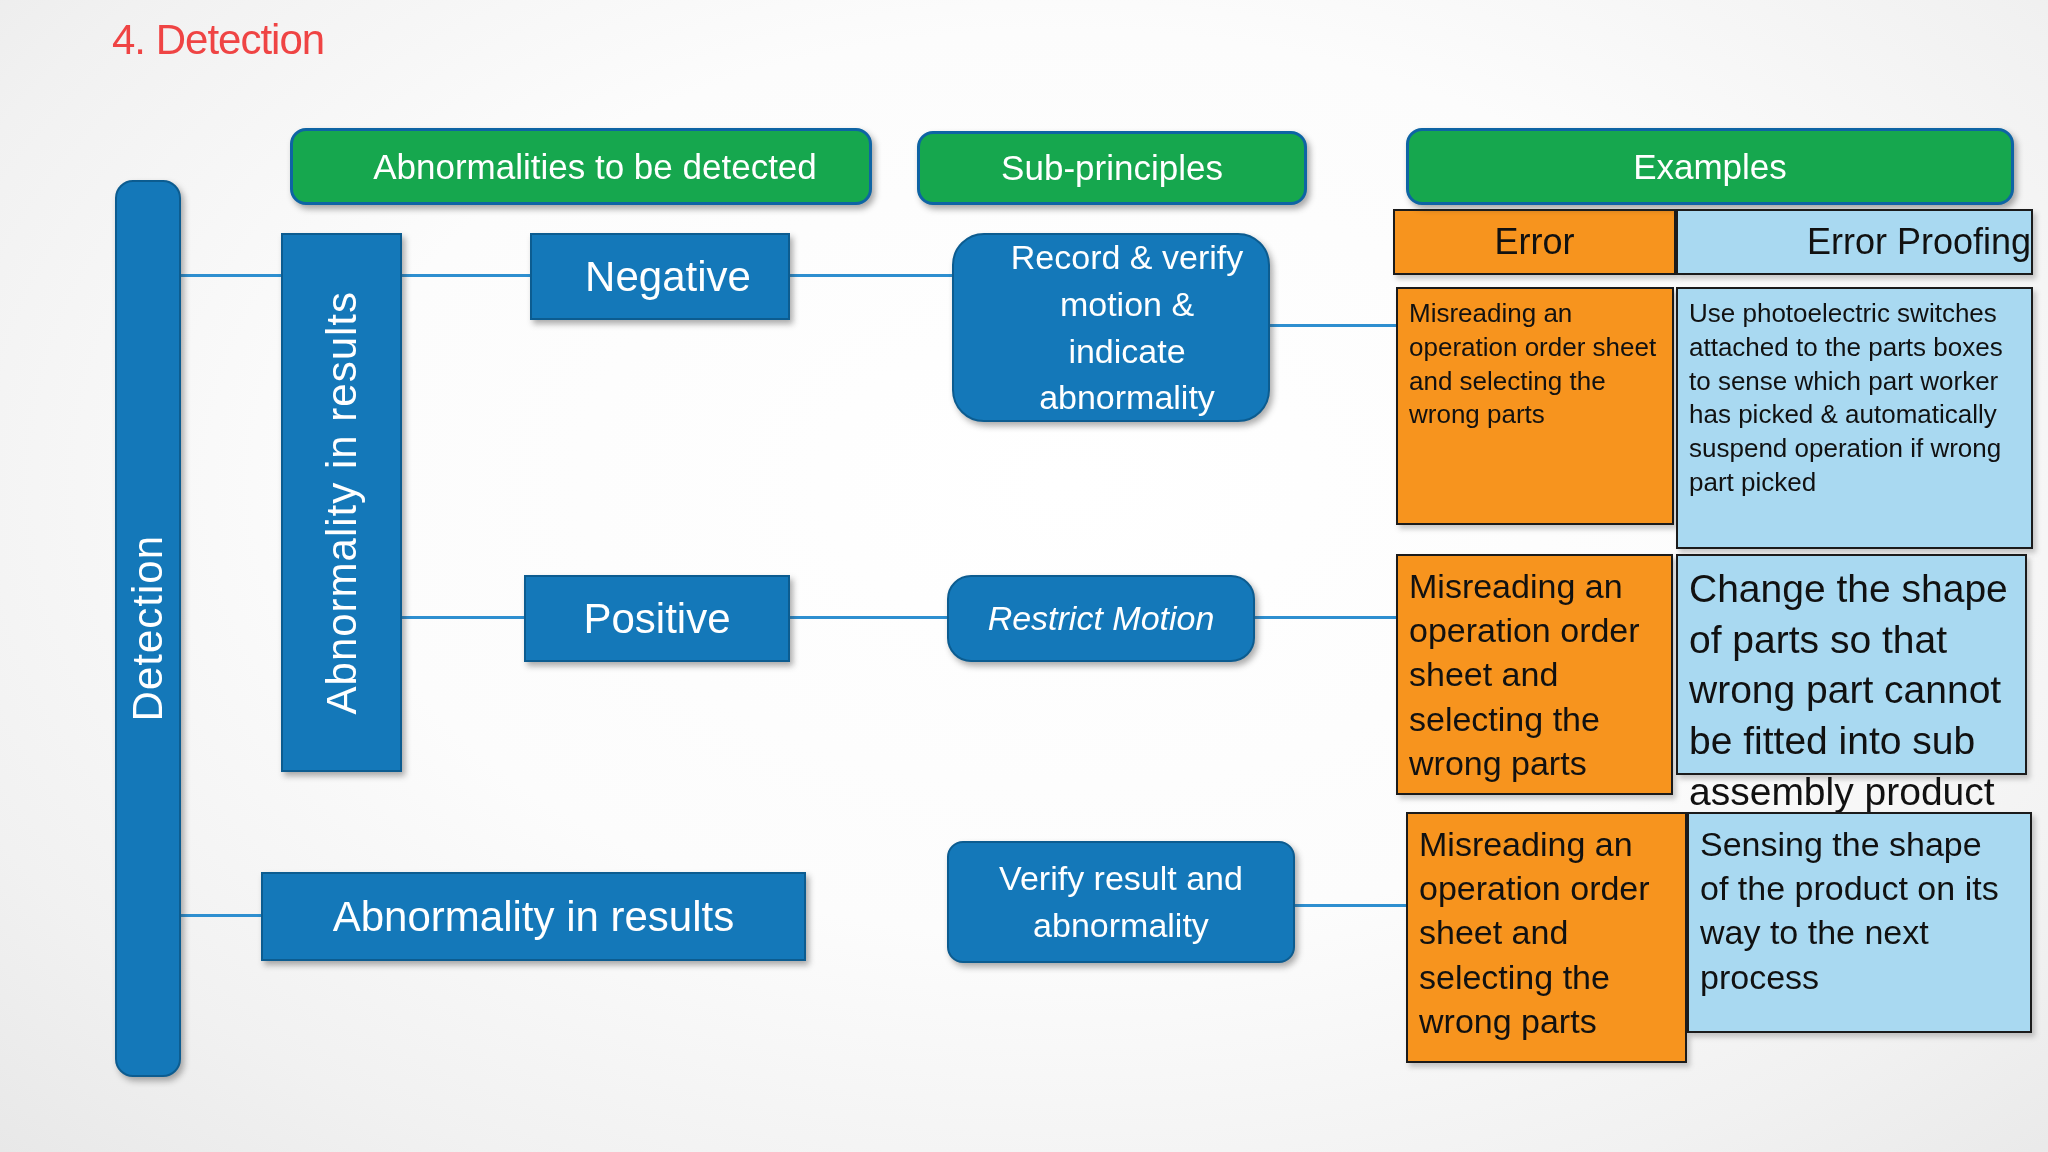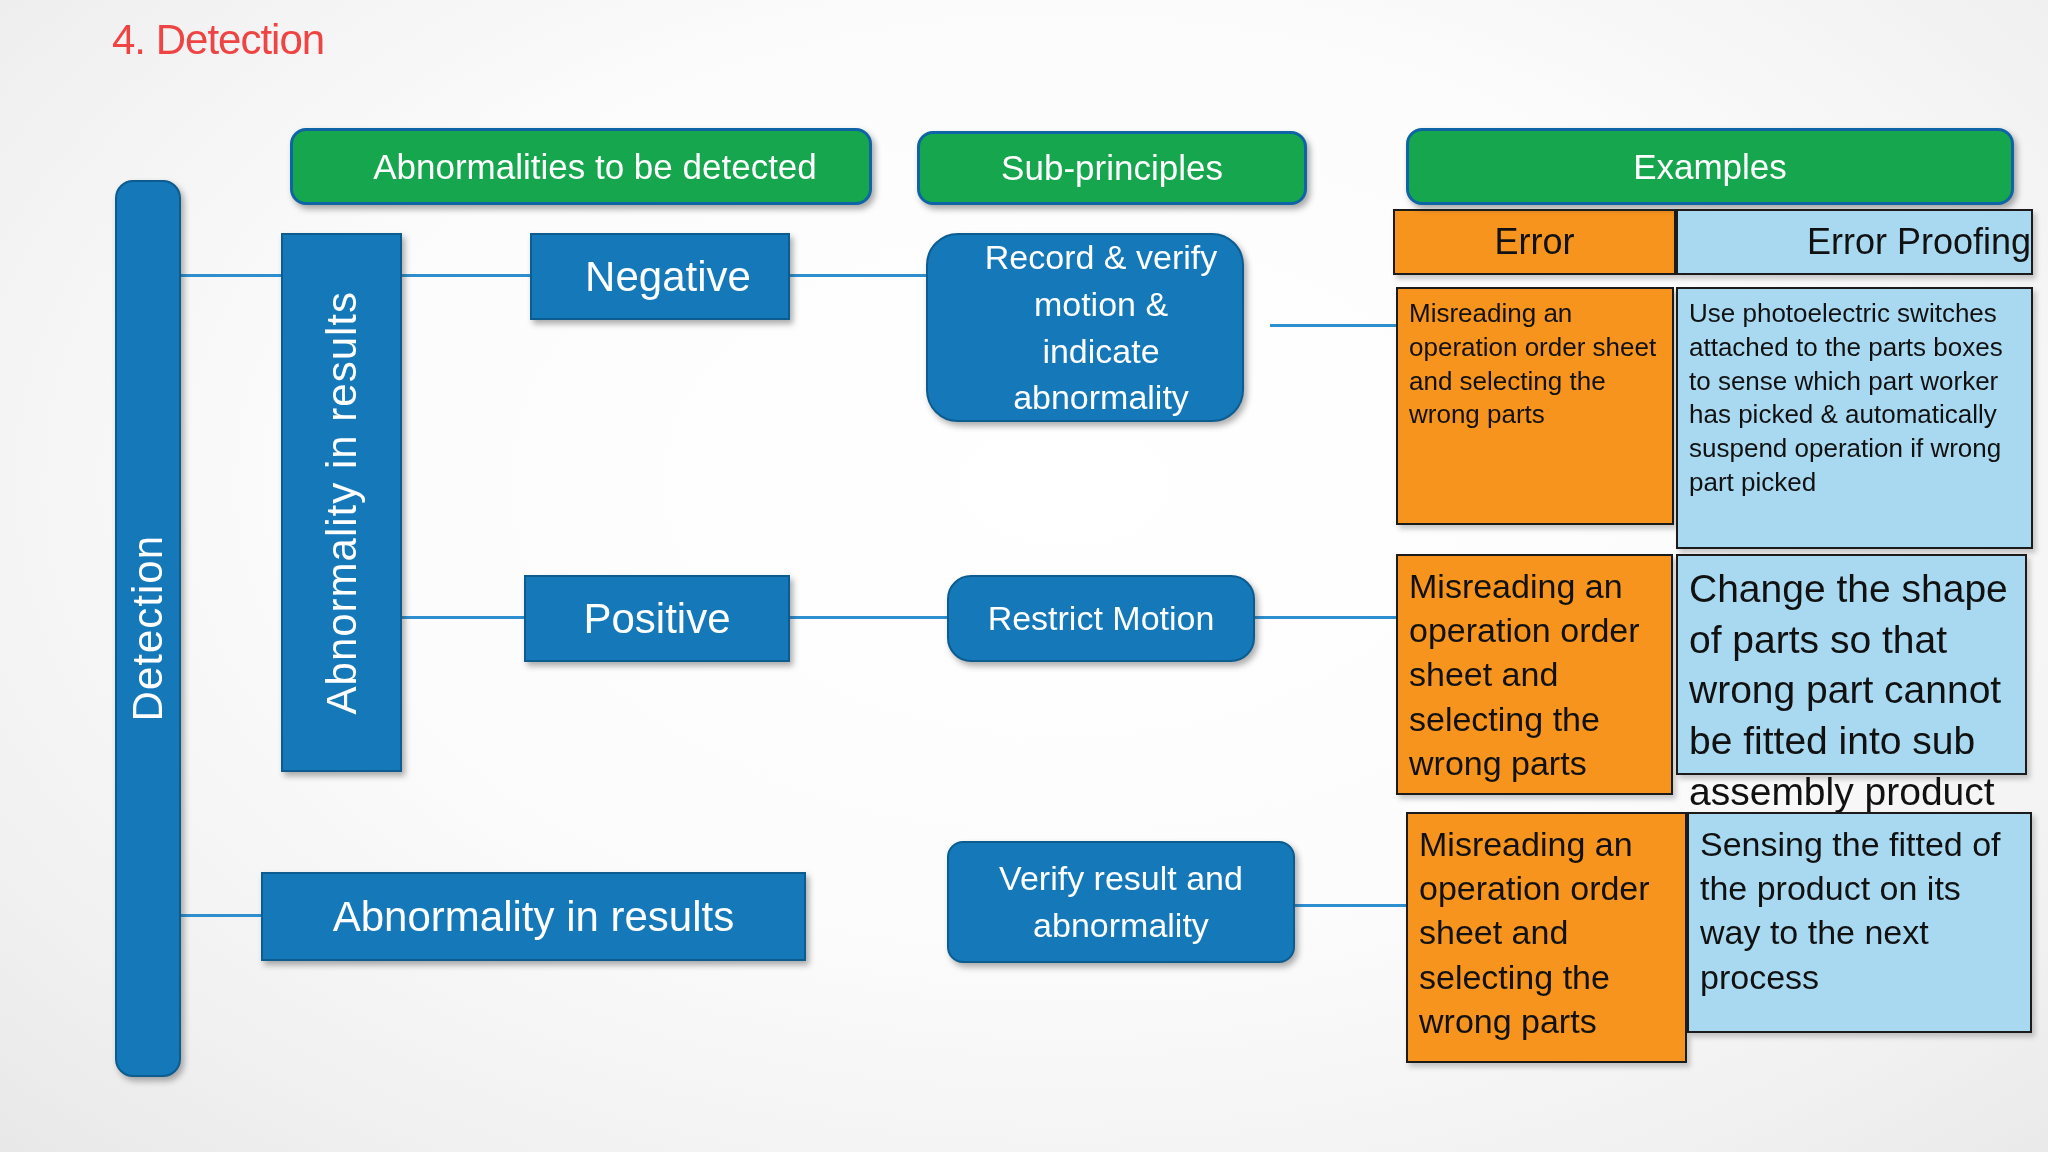--- a/index.html
+++ b/index.html
@@ -96,36 +96,36 @@
   <div class="abs node-blue" style="left:530px;top:233px;width:260px;height:87px;font-size:42px;padding-left:16px;">
     <span>Negative</span>
   </div>
   <div class="abs node-blue" style="left:524px;top:575px;width:266px;height:87px;font-size:42px;">
     <span>Positive</span>
   </div>
   <div class="abs node-blue" style="left:261px;top:872px;width:545px;height:89px;font-size:42px;">
     <span>Abnormality in results</span>
   </div>
 
-  <div class="abs node-blue rounded prelines" style="left:926px;top:233px;width:318px;height:189px;border-radius:32px;font-size:34px;line-height:1.38;padding-left:32px;">
+  <div class="abs node-blue rounded prelines" style="left:952px;top:233px;width:318px;height:189px;border-radius:32px;font-size:34px;line-height:1.38;padding-left:32px;">
     <span class="prelines">Record &amp; verify
 motion &amp;
 indicate
 abnormality</span>
   </div>
-  <div class="abs node-blue rounded" style="left:947px;top:575px;width:308px;height:87px;border-radius:24px;font-size:34px;">
+  <div class="abs node-blue rounded" style="left:947px;top:575px;width:308px;height:87px;border-radius:24px;font-size:34px;font-style:italic;">
     <span>Restrict Motion</span>
   </div>
   <div class="abs node-blue rounded prelines" style="left:947px;top:841px;width:348px;height:122px;border-radius:16px;font-size:34px;line-height:1.38;">
     <span class="prelines">Verify result and
 abnormality</span>
   </div>
 
   <div class="abs cell cell-orange" style="left:1396px;top:287px;width:278px;height:238px;font-size:26px;">Misreading an operation order sheet and selecting the wrong parts</div>
   <div class="abs cell cell-blue" style="left:1676px;top:287px;width:357px;height:262px;font-size:26px;">Use photoelectric switches attached to the parts boxes to sense which part worker has picked &amp; automatically suspend operation if wrong part picked</div>
 
   <div class="abs cell cell-orange" style="left:1396px;top:554px;width:277px;height:241px;font-size:34px;">Misreading an operation order sheet and selecting the wrong parts</div>
   <div class="abs cell cell-blue" style="left:1676px;top:554px;width:351px;height:221px;font-size:39px;">Change the shape of parts so that wrong part cannot be fitted into sub assembly product</div>
 
   <div class="abs cell cell-orange" style="left:1406px;top:812px;width:281px;height:251px;font-size:34px;">Misreading an operation order sheet and selecting the wrong parts</div>
-  <div class="abs cell cell-blue" style="left:1687px;top:812px;width:345px;height:221px;font-size:34px;">Sensing the fitted of the product on its way to the next process</div>
+  <div class="abs cell cell-blue" style="left:1687px;top:812px;width:345px;height:221px;font-size:34px;">Sensing the shape of the product on its way to the next process</div>
 
 </div>
 
 </body></html>

